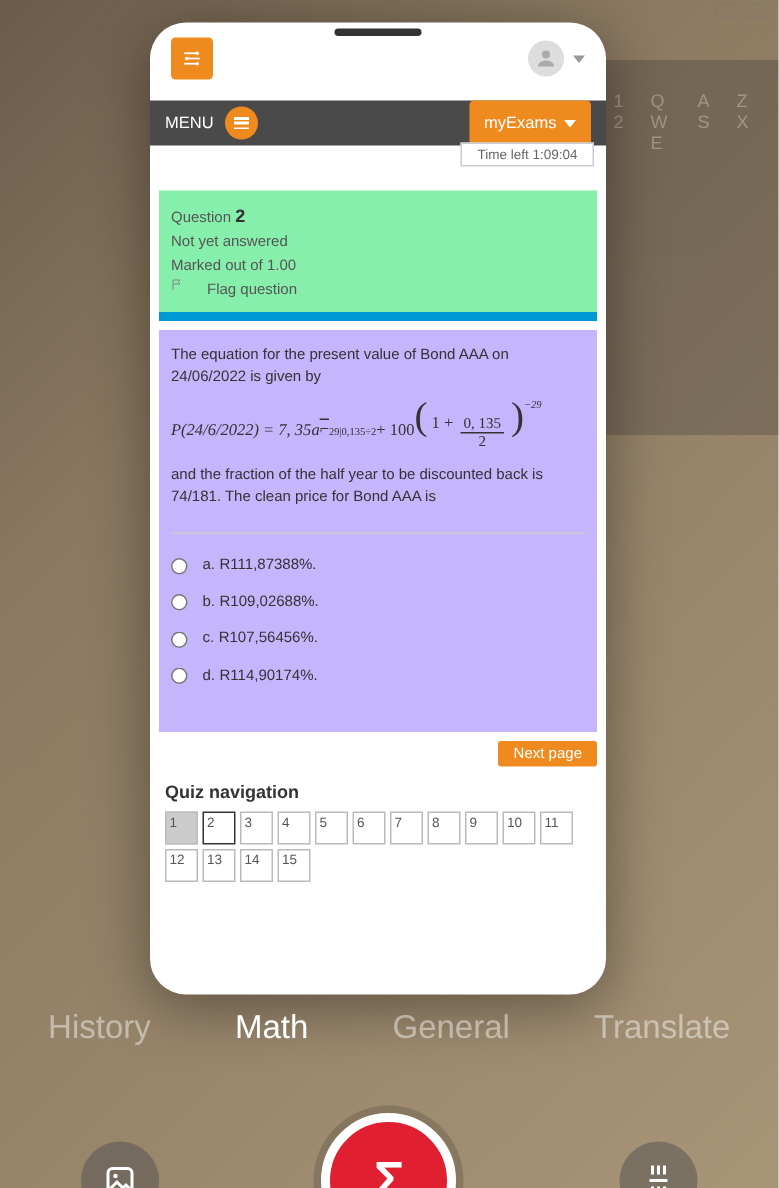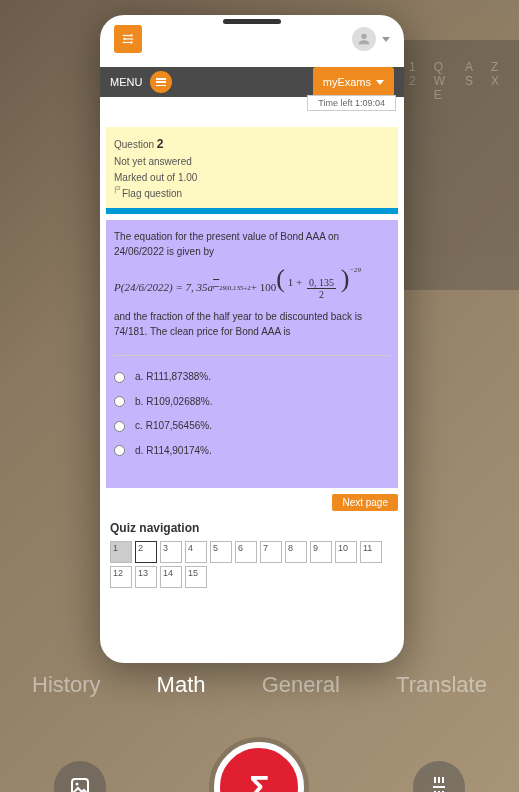--- a/index.html
+++ b/index.html
@@ -37,23 +37,23 @@
   .caret-dn { width:0;height:0;border-left:4px solid transparent;border-right:4px solid transparent;border-top:5px solid #999; }
 
   .menubar { background:#4a4a4a; height:30px; display:flex; align-items:center; padding:0 10px; font-size:11px; color:#fff; margin-top:12px; position:relative; }
   .burger { width:22px; height:22px; border-radius:50%; background:#ef8a1e; display:flex; align-items:center; justify-content:center; margin-left:8px; }
   .burger-lines { width:10px; height:8px; display:flex; flex-direction:column; justify-content:space-between; }
   .burger-lines span { height:1.5px; background:#fff; }
   .myexams { margin-left:auto; background:#ef8a1e; height:30px; padding:0 10px; display:flex; align-items:center; font-size:11px; gap:5px; border-radius:3px; }
   .myexams .caret-dn{ border-top-color:#fff; }
   .time-left { position:absolute; right:8px; top:28px; background:#fff; border:1px solid #ccc; font-size:9px; color:#666; padding:2px 10px; z-index:2; }
 
-  .qcard { margin:30px 6px 0; background:#fef9c3; padding:8px 8px 0; font-size:10px; color:#555; line-height:1.6; }
+  .qcard { margin:30px 6px 0; background:#86efac; padding:8px 8px 0; font-size:10px; color:#555; line-height:1.6; }
   .qcard b { color:#333; font-size:12px; }
-  .flag { display:flex; gap:0; }
+  .flag { display:flex; gap:16px; }
   .flag svg{ width:8px; height:8px; stroke:#888; fill:none; }
   .bluebar { height:6px; background:#0099d6; margin:6px -8px 0; }
 
   .content { margin:6px 6px 0; background:#c4b5fd; padding:10px 8px 20px; font-size:10px; color:#333; line-height:1.45; }
   .eq { margin:16px 0 10px; font-family: 'Times New Roman', serif; font-size:11px; display:flex; align-items:center; flex-wrap:nowrap; }
   .eq i { font-style:italic; }
   .eq .sub{ font-size:7px; vertical-align:sub; }
   .paren-l,.paren-r{ font-size:26px; line-height:0; position:relative; top:1px; }
   .frac { display:inline-flex; flex-direction:column; align-items:center; font-size:10px; line-height:1; margin:0 2px; }
   .frac .num{ border-bottom:1px solid #333; padding:0 2px; }

